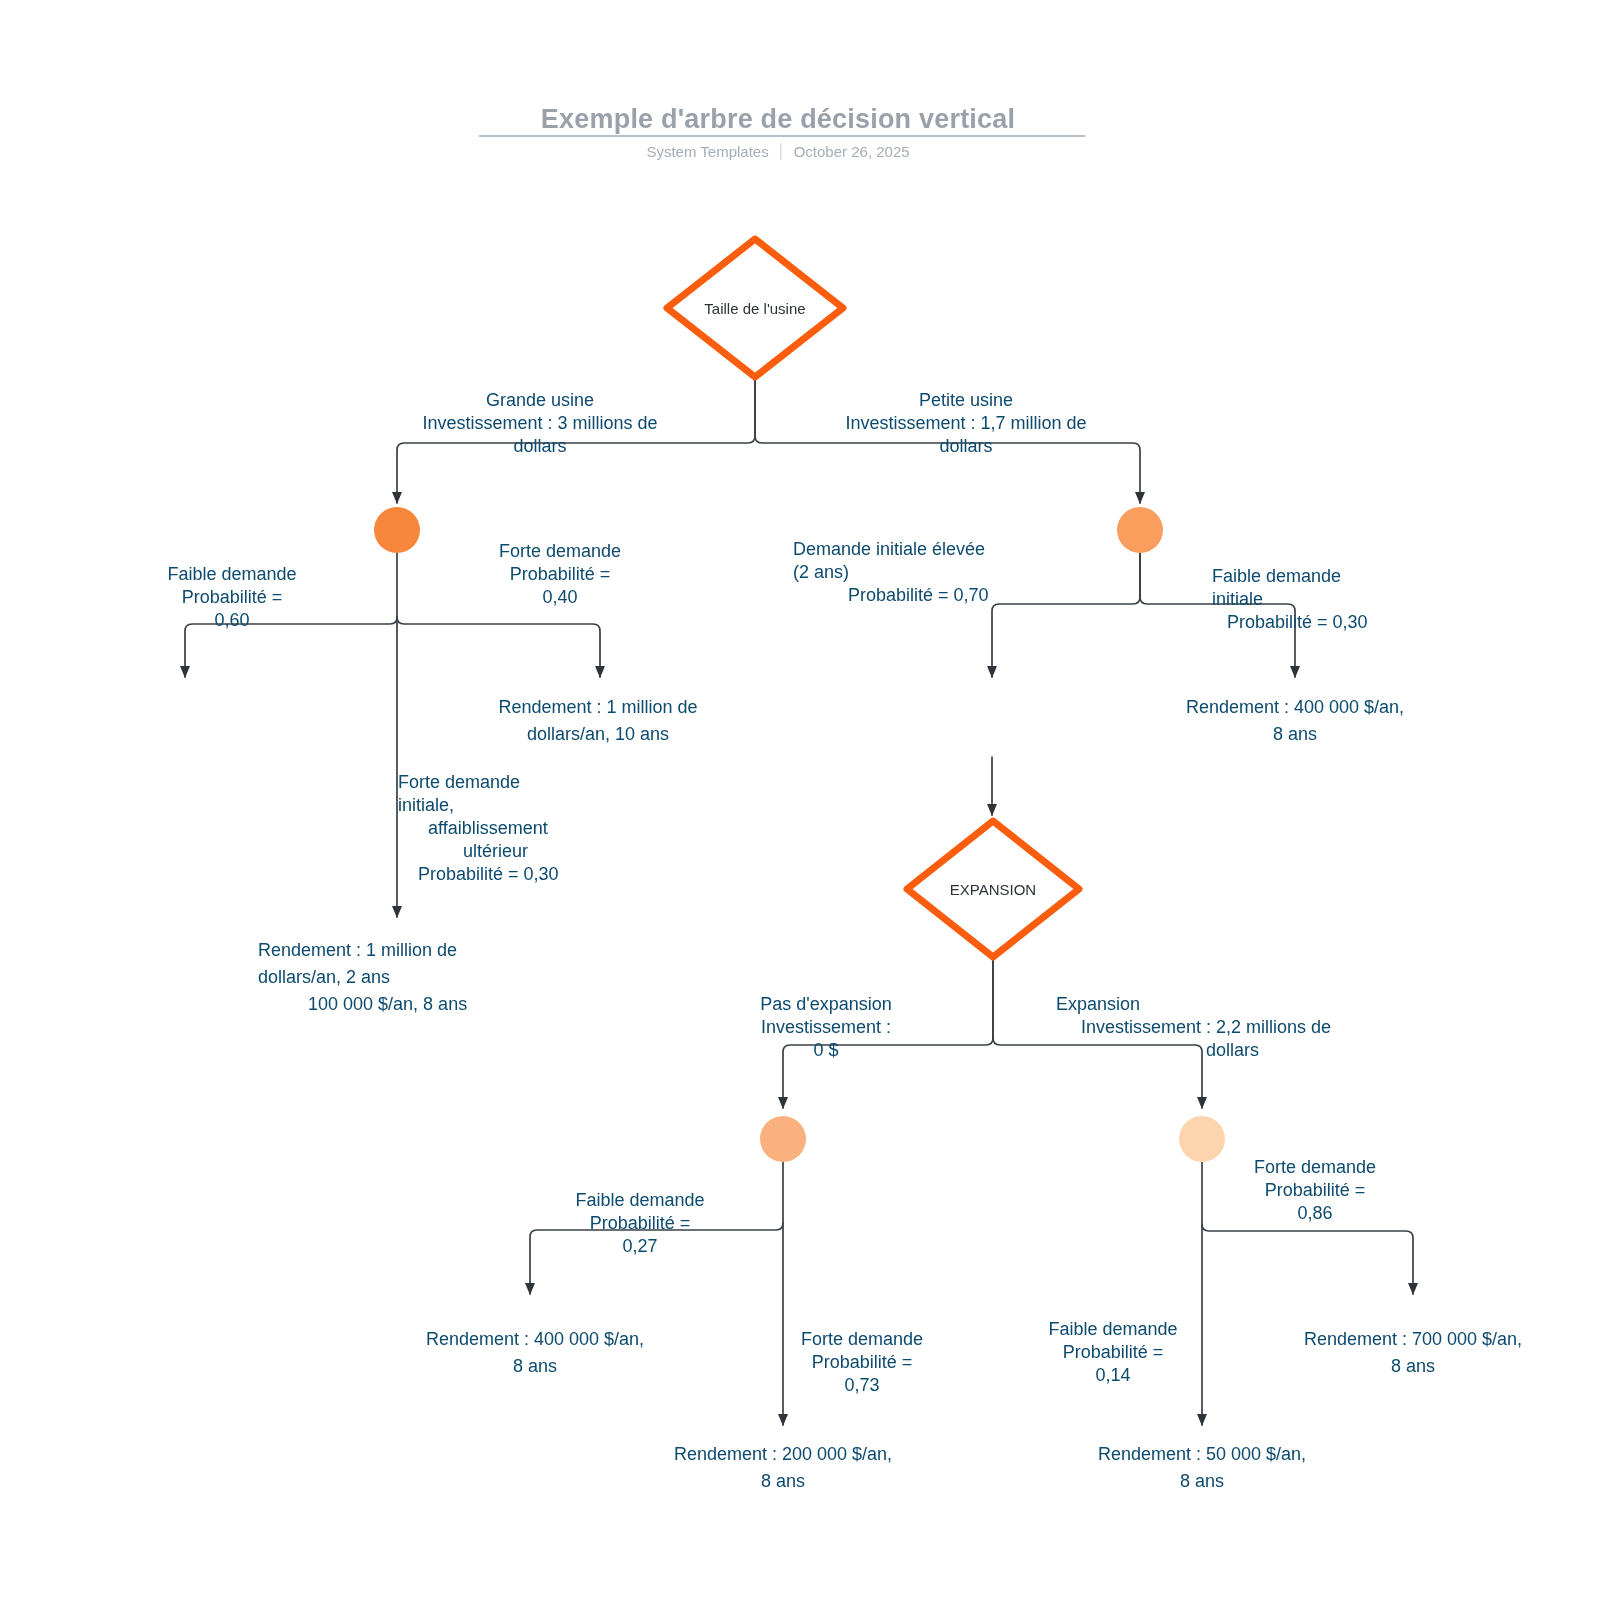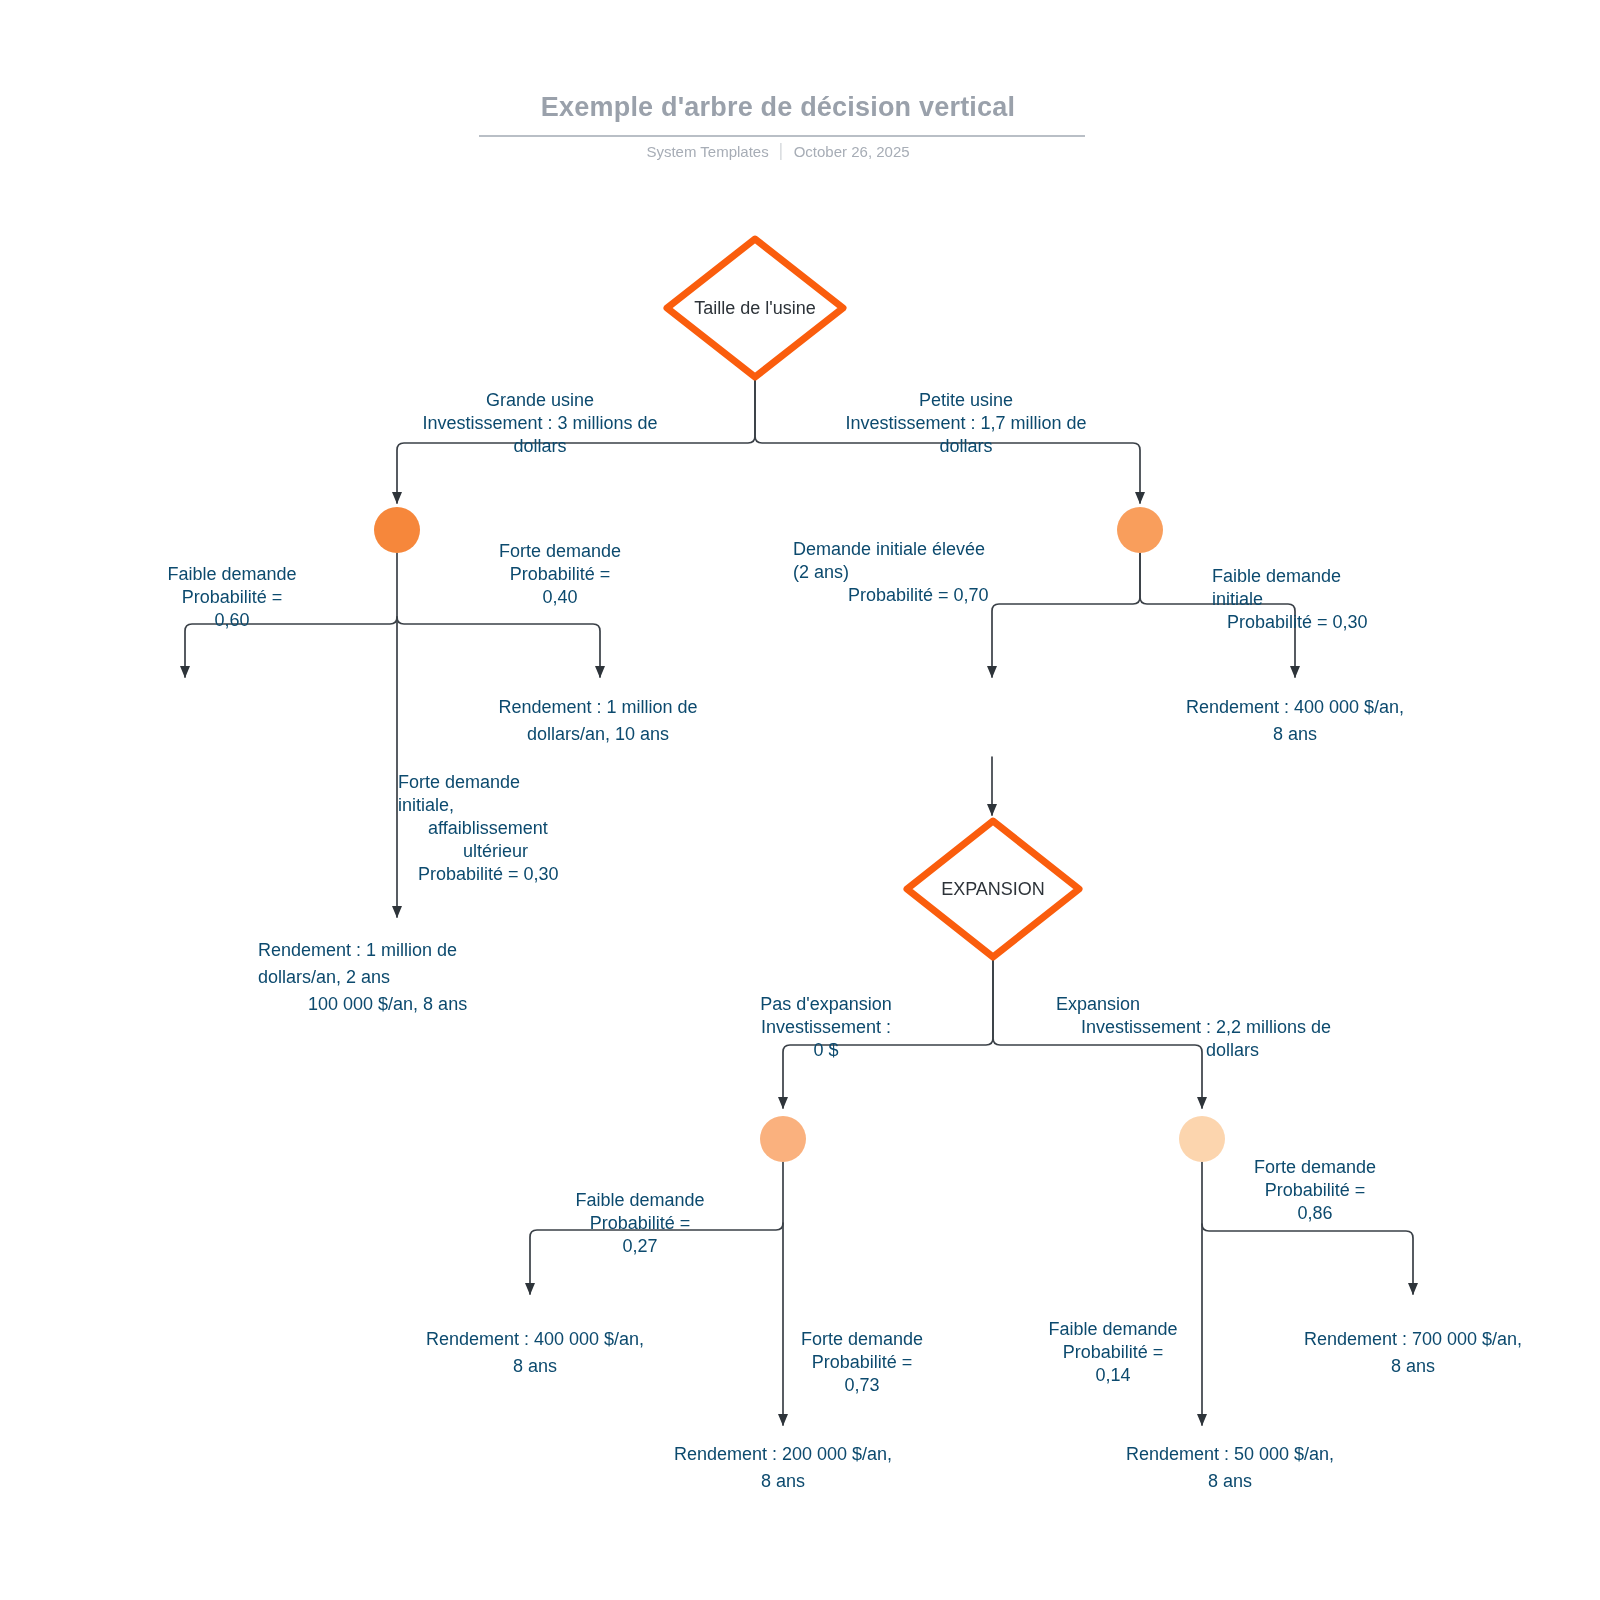--- a/index.html
+++ b/index.html
@@ -2,37 +2,37 @@
 <html><head>
 <meta charset="utf-8">
 <style>
   html,body{margin:0;padding:0;background:#ffffff;}
   .canvas{
     position:relative;width:1600px;height:1600px;background:#ffffff;overflow:hidden;
     font-family:"Liberation Sans",sans-serif;color:#2d3339;
   }
   
   .page-title{
-    position:absolute;left:778px;top:92px;transform:translateX(-50%);
+    position:absolute;left:778px;top:104px;transform:translateX(-50%);
     font-size:27px;font-weight:700;color:#9aa1ab;white-space:nowrap;letter-spacing:.2px;
   }
   .title-rule{position:absolute;left:479px;top:135px;width:606px;height:2px;background:#b9bfc6;}
   .byline-row{
     position:absolute;left:778px;top:143px;transform:translateX(-50%);
     display:flex;align-items:flex-start;gap:12px;font-size:15px;color:#a7adb6;white-space:nowrap;
   }
   .byline-divider{width:1px;height:17px;background:#c3c8ce;display:inline-block;}
   
   svg.wires{position:absolute;left:0;top:0;}
   
   .diamond{position:absolute;}
   .diamond .dlabel{
     position:absolute;left:0;top:0;width:100%;height:100%;
     display:flex;align-items:center;justify-content:center;
-    font-size:18px;color:#2d3339;white-space:nowrap;
+    font-size:15px;color:#2d3339;white-space:nowrap;
   }
   
   .chance{position:absolute;width:46px;height:46px;border-radius:50%;}
   
   .lbl{
     position:absolute;font-size:18px;line-height:23px;color:#0c4a6e;
     white-space:pre;text-align:left;
   }
   .ctr{transform:translateX(-50%);text-align:center;}
   .leaf{line-height:27px;}
@@ -141,16 +141,16 @@
 dollars/an, 2 ans
           100 000 $/an, 8 ans</div>
   <div class="lbl leaf ctr" style="left:1295px;top:694px;">Rendement : 400 000 $/an,
 8 ans</div>
   <div class="lbl leaf ctr" style="left:535px;top:1326px;">Rendement : 400 000 $/an,
 8 ans</div>
   <div class="lbl leaf ctr" style="left:783px;top:1441px;">Rendement : 200 000 $/an,
 8 ans</div>
   <div class="lbl leaf ctr" style="left:1413px;top:1326px;">Rendement : 700 000 $/an,
 8 ans</div>
-  <div class="lbl leaf ctr" style="left:1202px;top:1441px;margin-left:28px;">Rendement : 50 000 $/an,
+  <div class="lbl leaf ctr" style="left:1202px;top:1441px;">Rendement : 50 000 $/an,
 8 ans</div>
 
 </div>
 
 </body></html>

